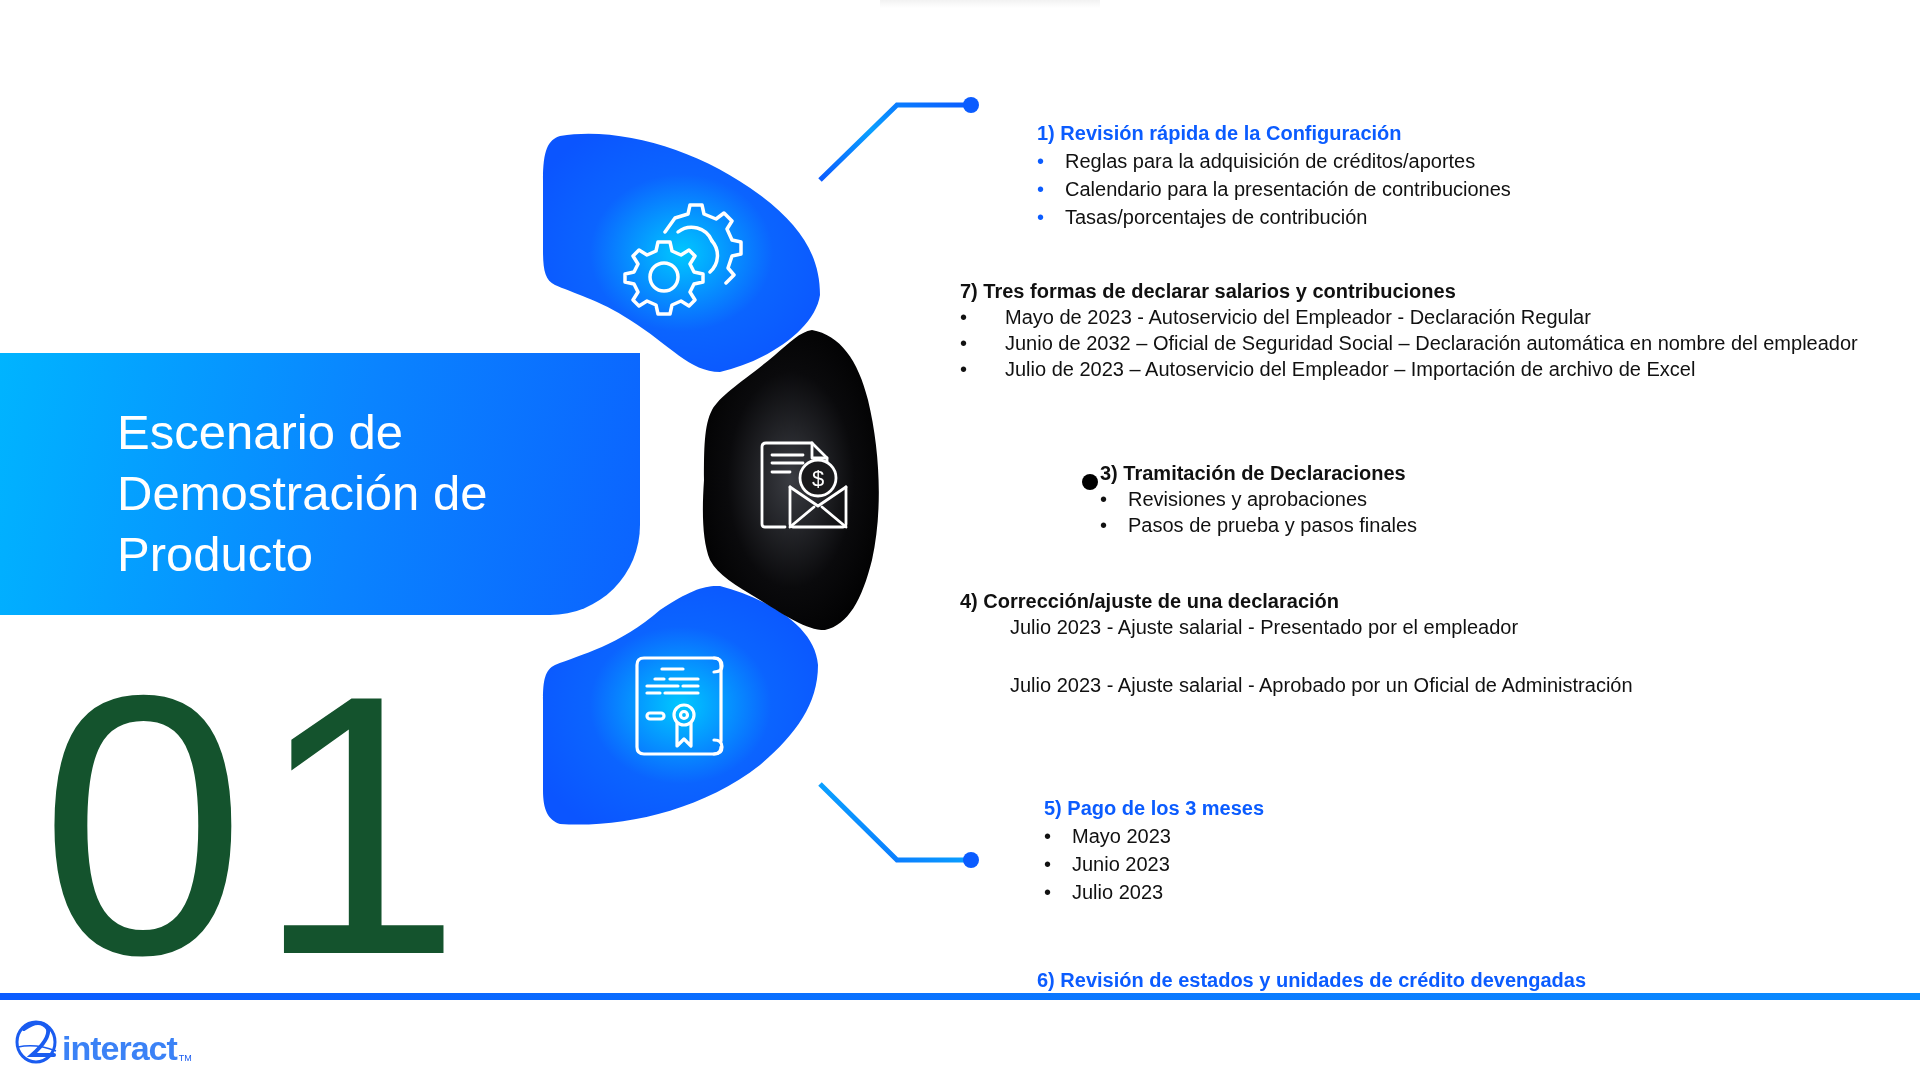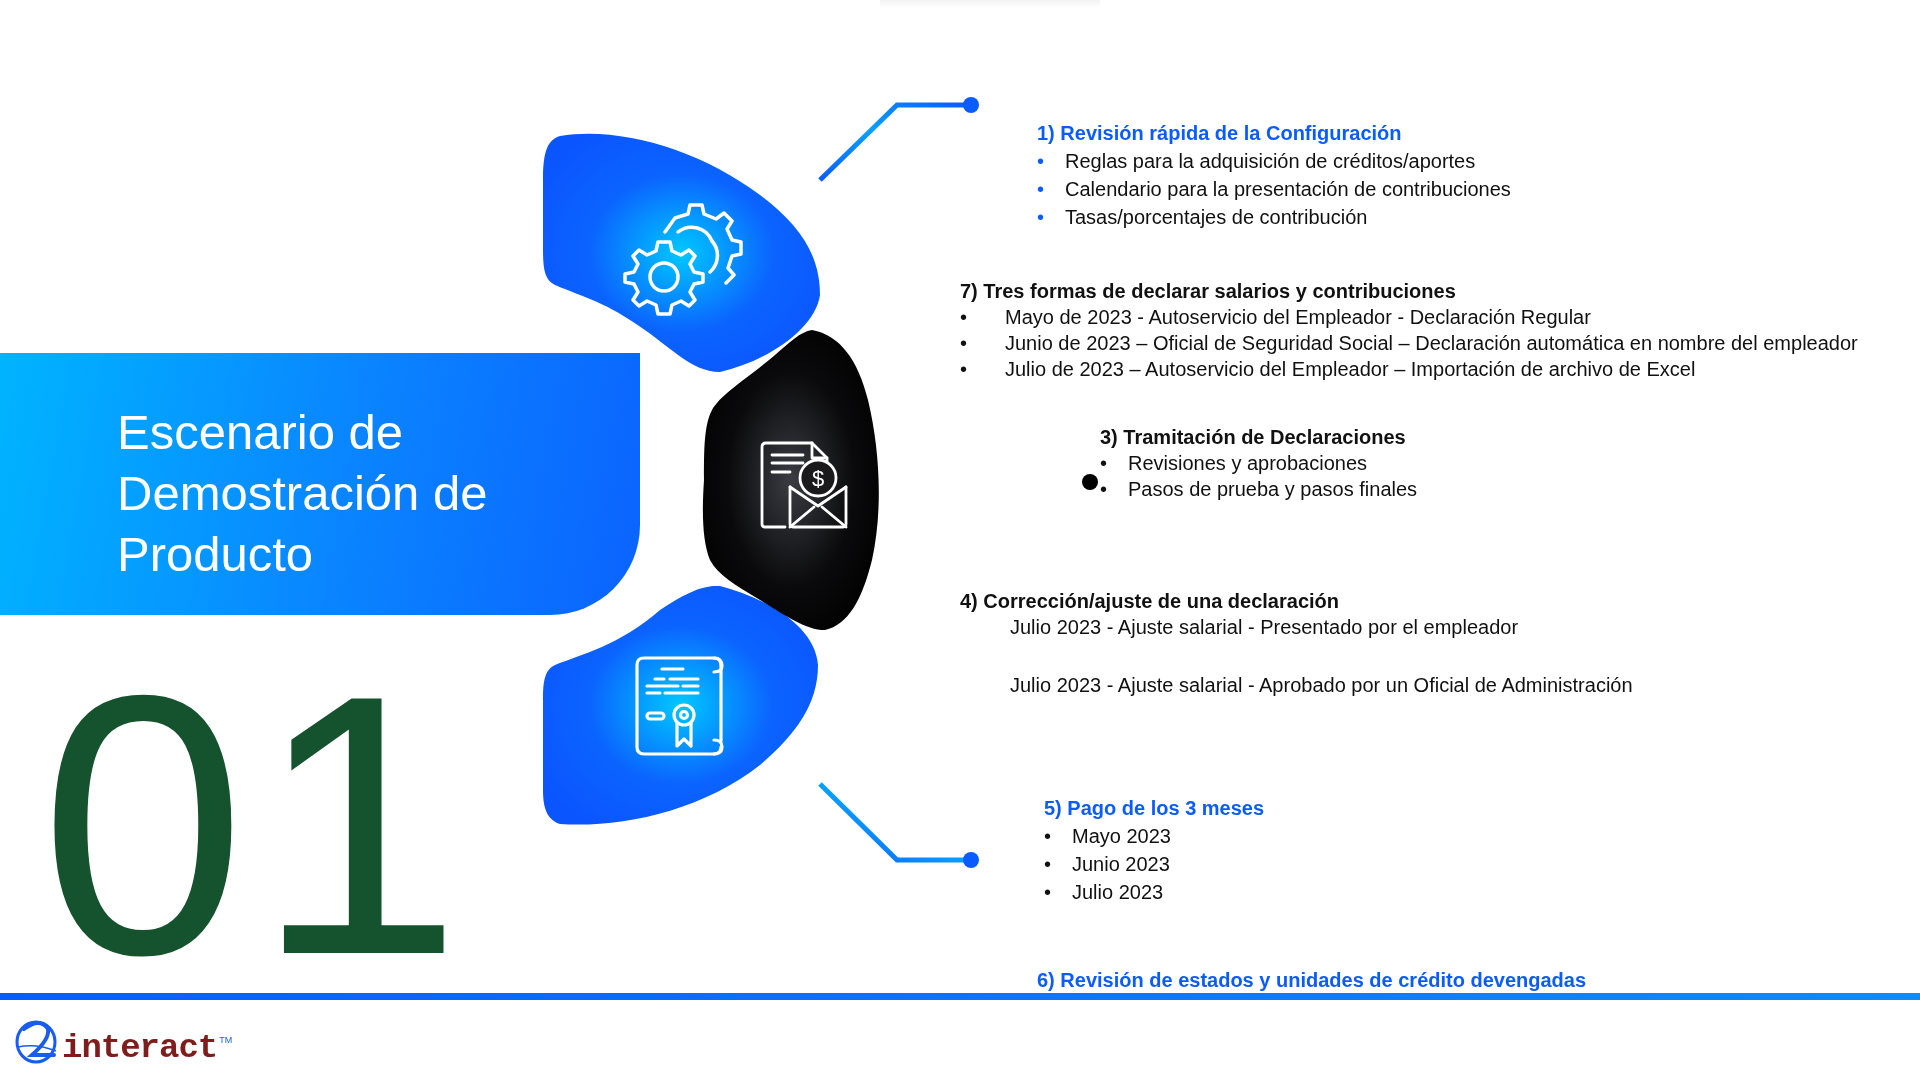--- a/index.html
+++ b/index.html
@@ -9,22 +9,22 @@
     .title-text { position:absolute; left:117px; top:402px; color:#ffffff; font-size:49px; line-height:61px; font-family:"Liberation Sans", sans-serif; }
     .shapes { position:absolute; left:0; top:0; }
     .section { position:absolute; font-family:"Liberation Sans", sans-serif; color:#111; }
     .sec-title { font-weight:bold; font-size:20px; line-height:28px; }
     .sec-title.blue { color:#0b5cff;margin-top:46px; }
     .sec-item { font-size:20px; line-height:28px; display:flex; }
     .bullet { width:28px; flex:0 0 28px; }
     .bullet.blue { color:#0b5cff; }
     .bottom-bar { position:absolute; left:0; top:993px; width:1920px; height:7px; background:linear-gradient(90deg,#0b5cff 0%,#0a8cff 100%); }
     .logo { position:absolute; left:14px; top:1015px; display:flex; align-items:flex-end; }
-    .logo-text { font-family:Liberation Mono, monospace; font-weight:bold; font-size:34px; color:#7f1d1d; letter-spacing:-1px; line-height:1; }
-    .logo-tm { font-size:9px; color:#1a5cf0; margin-left:2px; margin-bottom:20px; }
+    .logo-text { font-family:Liberation Sans, sans-serif; font-weight:bold; font-size:34px; color:#3b82f6; letter-spacing:-1px; line-height:1; }
+    .logo-tm { font-size:9px; color:#1a5cf0; margin-left:2px; margin-bottom:2px; }
     .top-shadow { position:absolute; left:880px; top:0; width:220px; height:8px; background:linear-gradient(#f2f2f2,#ffffff); }
   </style>
 </head>
 <body>
 
 <div class="top-shadow"></div>
 
 <div class="big-num">01</div>
 
 <div class="title-band"></div>
@@ -135,29 +135,29 @@
 </div>
 
 <div class="section" style="left:960px; top:278px;">
   <div class="sec-title" style="font-size:20px; line-height:26px;">7) Tres formas de declarar salarios y contribuciones</div>
   <div class="sec-item" style="line-height:26px;">
       <span class="bullet" style="width:45px;flex-basis:45px;">•</span>
       <span>Mayo de 2023 - Autoservicio del Empleador - Declaración Regular</span>
     </div>
   <div class="sec-item" style="line-height:26px;">
       <span class="bullet" style="width:45px;flex-basis:45px;">•</span>
-      <span style="white-space:nowrap;">Junio de 2023 – Oficial de Seguridad Social – Declaración automática en nombre del empleador</span>
+      <span style="white-space:nowrap;">Junio de 2032 – Oficial de Seguridad Social – Declaración automática en nombre del empleador</span>
     </div>
   <div class="sec-item" style="line-height:26px;">
       <span class="bullet" style="width:45px;flex-basis:45px;">•</span>
       <span>Julio de 2023 – Autoservicio del Empleador – Importación de archivo de Excel</span>
     </div>
 </div>
 
-<div class="section" style="left:1100px; top:424px;">
+<div class="section" style="left:1100px; top:460px;">
   <div class="sec-title" style="line-height:26px;">3) Tramitación de Declaraciones</div>
   <div class="sec-item" style="line-height:26px;">
       <span class="bullet">•</span>
       <span>Revisiones y aprobaciones</span>
     </div>
   <div class="sec-item" style="line-height:26px;">
       <span class="bullet">•</span>
       <span>Pasos de prueba y pasos finales</span>
     </div>
 </div>

